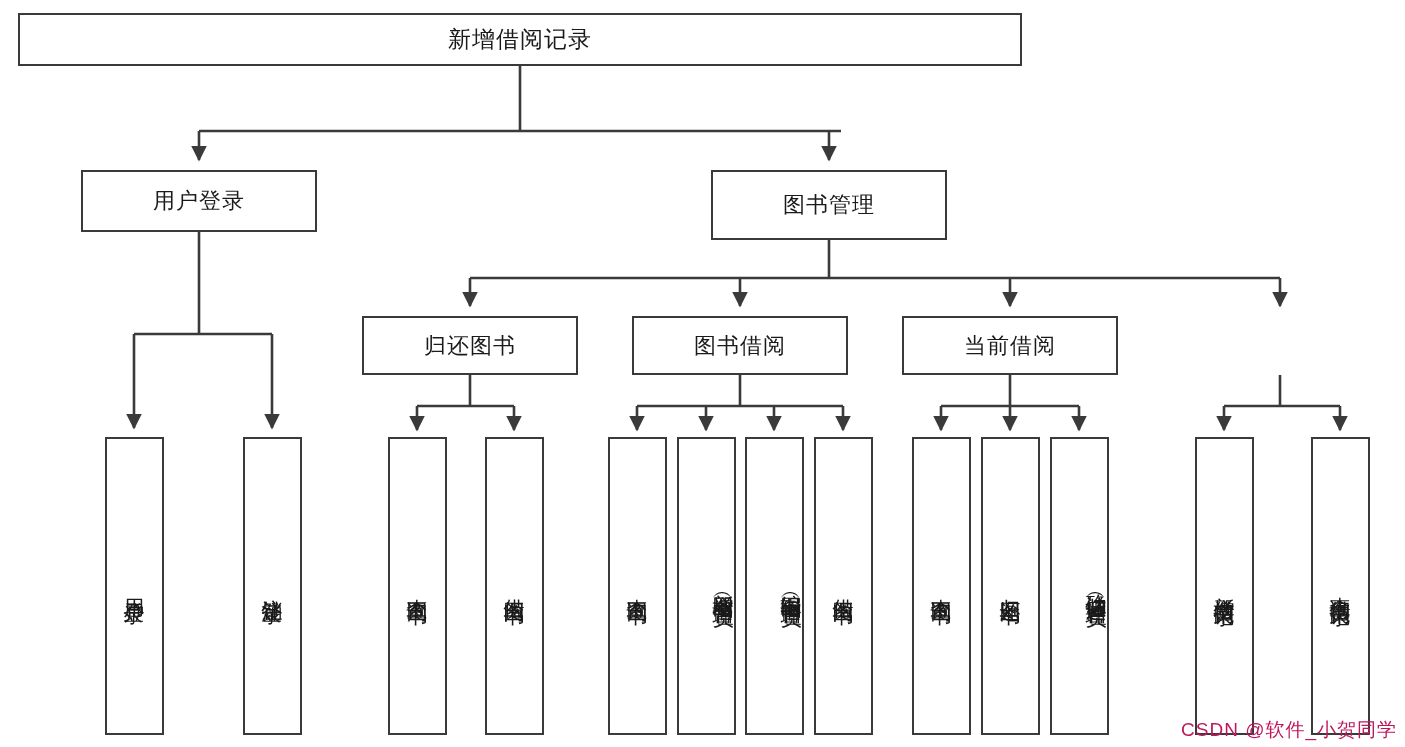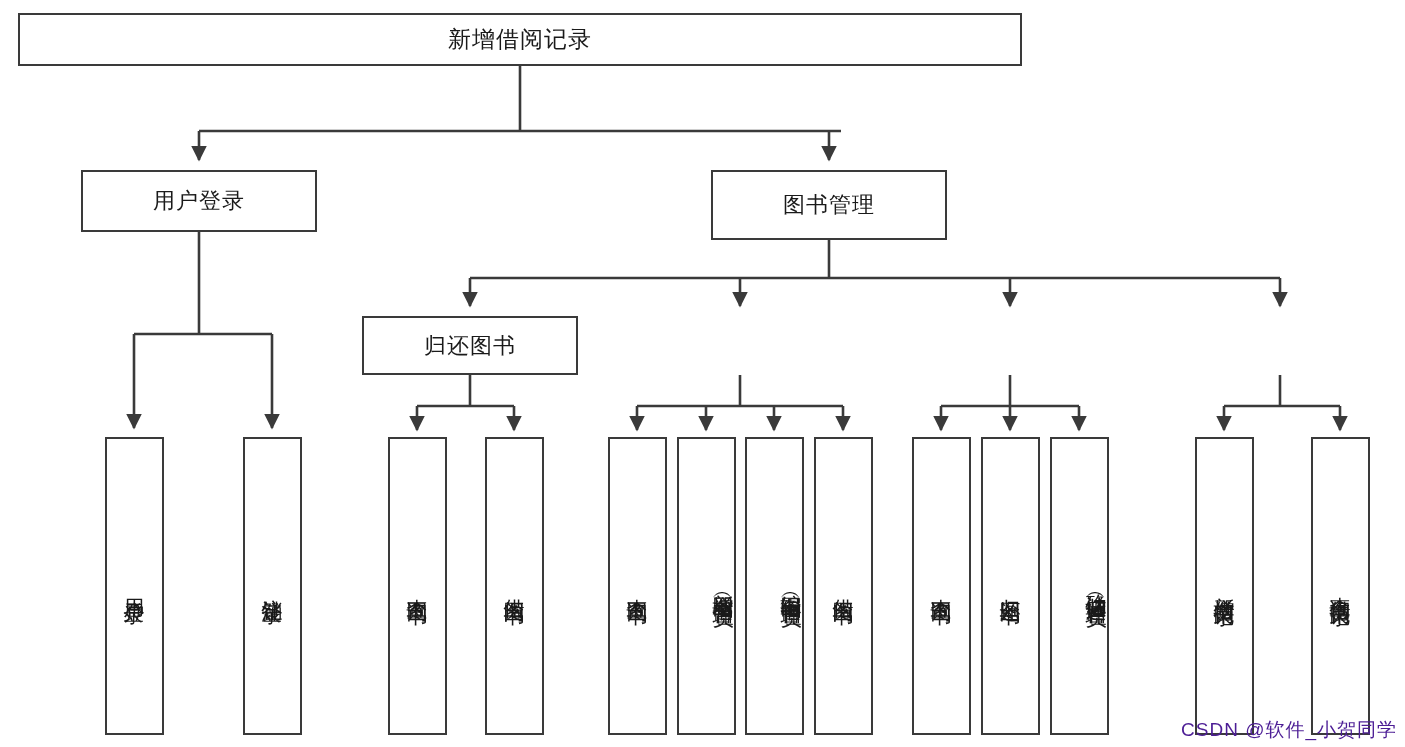--- a/index.html
+++ b/index.html
@@ -32,21 +32,21 @@
     padding-top:6px;
     padding-bottom:6px;
     align-items:flex-start;
     justify-content:center;
   }
   .node.v.mid{align-items:center;}
   .watermark{
     position:absolute;
     right:8px;bottom:4px;
     font-size:19px;
-    color:#4c1d95;
+    color:#be185d;
     letter-spacing:1px;
     white-space:nowrap;
     pointer-events:none;
   }
 </style>
 </head>
 <body>
 
 <div id="diagram">
 
@@ -108,20 +108,26 @@
   <div class="node h" style="left:81px;top:170px;width:236px;height:62px;">
     <span>用户登录</span>
   </div>
   <div class="node h" style="left:711px;top:170px;width:236px;height:70px;">
     <span>图书管理</span>
   </div>
 
   <div class="node h" style="left:362px;top:316px;width:216px;height:59px;">
     <span>归还图书</span>
   </div>
+  <div class="node h" style="left:632px;top:316px;width:216px;height:59px;">
+    <span>图书借阅</span>
+  </div>
+  <div class="node h" style="left:902px;top:316px;width:216px;height:59px;">
+    <span>当前借阅</span>
+  </div>
 
   <div class="node v mid" style="left:105px;top:437px;width:59px;height:298px;">
     <span>用户登录</span>
   </div>
   <div class="node v mid" style="left:243px;top:437px;width:59px;height:298px;">
     <span>注销登录</span>
   </div>
 
   <div class="node v mid" style="left:388px;top:437px;width:59px;height:298px;">
     <span>查询图书</span>

